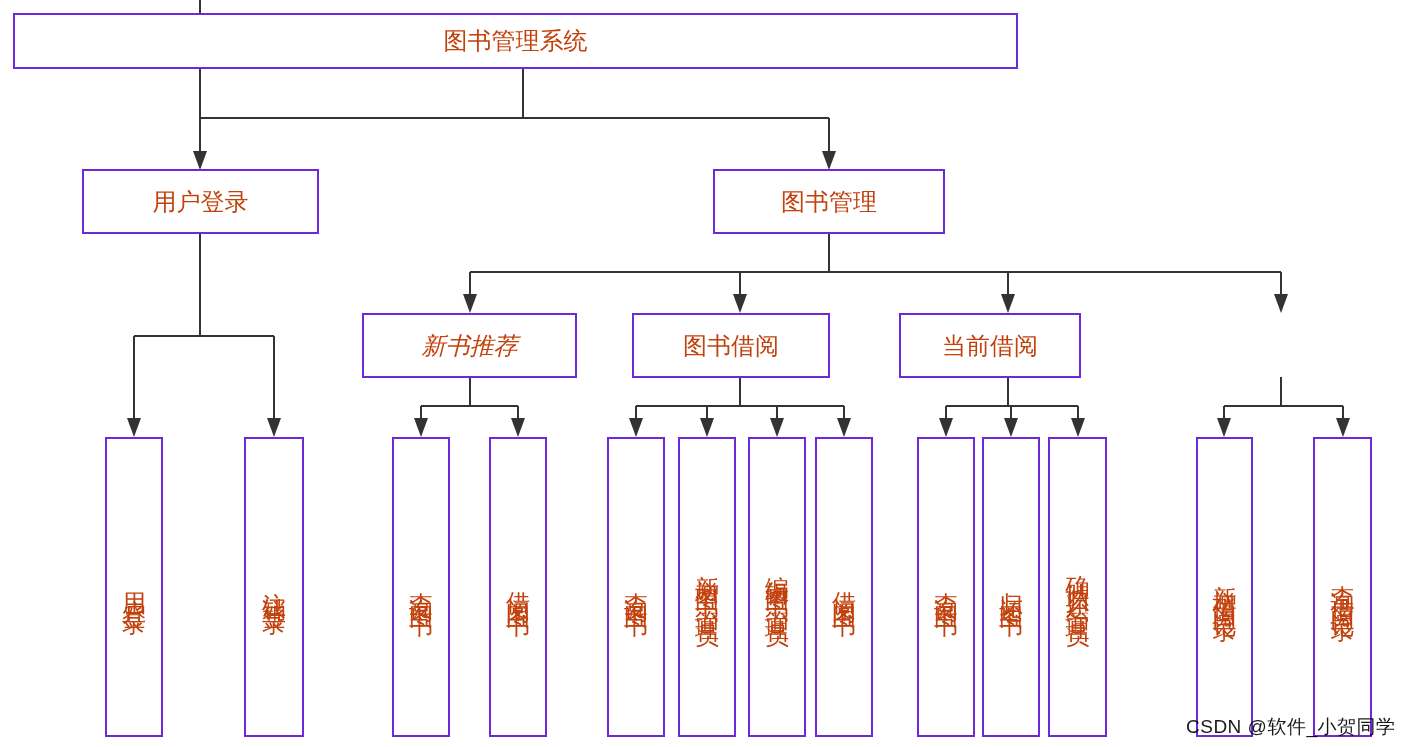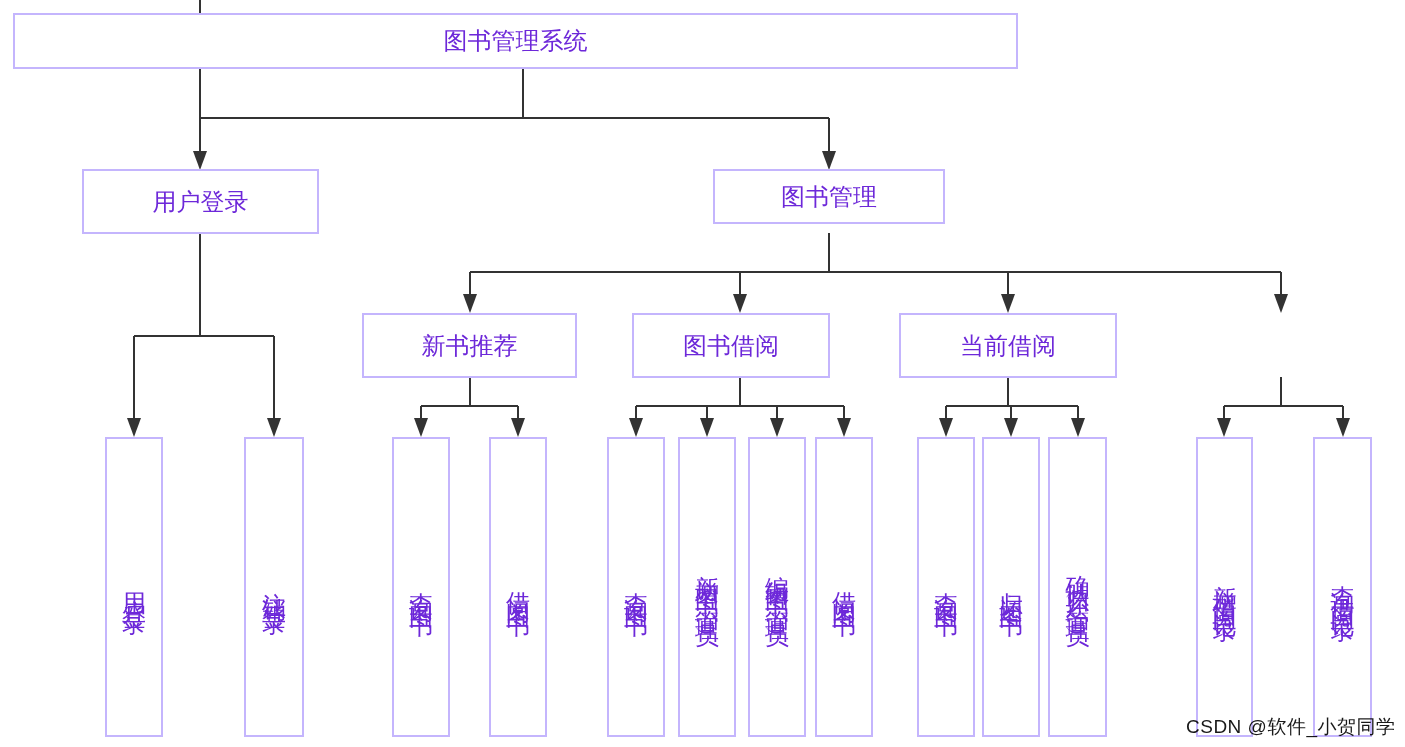--- a/index.html
+++ b/index.html
@@ -17,23 +17,23 @@
   }
   svg.connectors {
     position: absolute;
     left: 0;
     top: 0;
     z-index: 1;
   }
   .box {
     position: absolute;
     box-sizing: border-box;
-    border: 2px solid #c4b5fd;
+    border: 2px solid #6d28d9;
     background: #ffffff;
-    color: #6d28d9;
+    color: #c2410c;
     display: flex;
     align-items: center;
     justify-content: center;
     font-size: 24px;
     line-height: 1;
     z-index: 2;
   }
   .vbox {
     writing-mode: vertical-rl;
     text-orientation: mixed;
@@ -122,25 +122,25 @@
       <polygon points="1004,418 1018,418 1011,437"></polygon>
       <polygon points="1071,418 1085,418 1078,437"></polygon>
       <polygon points="1217,418 1231,418 1224,437"></polygon>
       <polygon points="1336,418 1350,418 1343,437"></polygon>
     </g>
   </svg>
 
   <div class="box" style="left:13px; top:13px; width:1005px; height:56px;">图书管理系统</div>
 
   <div class="box" style="left:82px; top:169px; width:237px; height:65px;">用户登录</div>
-  <div class="box" style="left:713px; top:169px; width:232px; height:55px;">图书管理</div>
+  <div class="box" style="left:713px; top:169px; width:232px; height:65px;">图书管理</div>
 
-  <div class="box" style="left:362px; top:313px; width:215px; height:65px;">新书推荐</div>
+  <div class="box" style="left:362px; top:313px; width:215px; height:65px;font-style:italic;">新书推荐</div>
   <div class="box" style="left:632px; top:313px; width:198px; height:65px;">图书借阅</div>
-  <div class="box" style="left:899px; top:313px; width:218px; height:65px;">当前借阅</div>
+  <div class="box" style="left:899px; top:313px; width:182px; height:65px;">当前借阅</div>
 
   <div class="box vbox" style="left:105px; top:437px; width:58px; height:300px;">用户登录</div>
   <div class="box vbox" style="left:244px; top:437px; width:60px; height:300px;">注销登录</div>
 
   <div class="box vbox" style="left:392px; top:437px; width:58px; height:300px;">查询图书</div>
   <div class="box vbox" style="left:489px; top:437px; width:58px; height:300px;">借阅图书</div>
 
   <div class="box vbox" style="left:607px; top:437px; width:58px; height:300px;">查询图书</div>
   <div class="box vbox" style="left:678px; top:437px; width:58px; height:300px;">新增图书（管理员）</div>
   <div class="box vbox" style="left:748px; top:437px; width:58px; height:300px;">编辑图书（管理员）</div>

